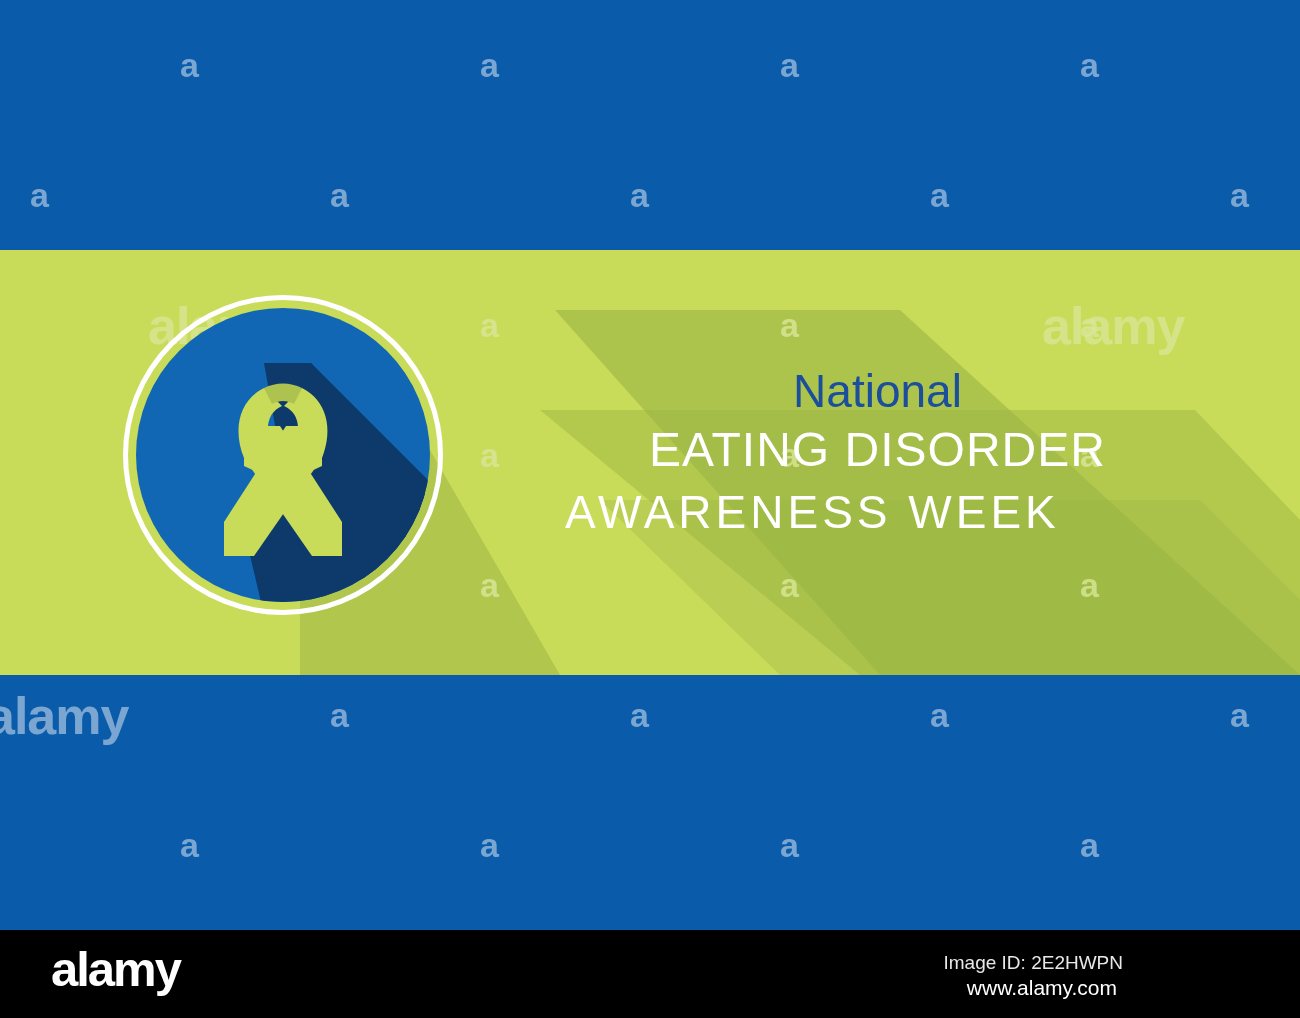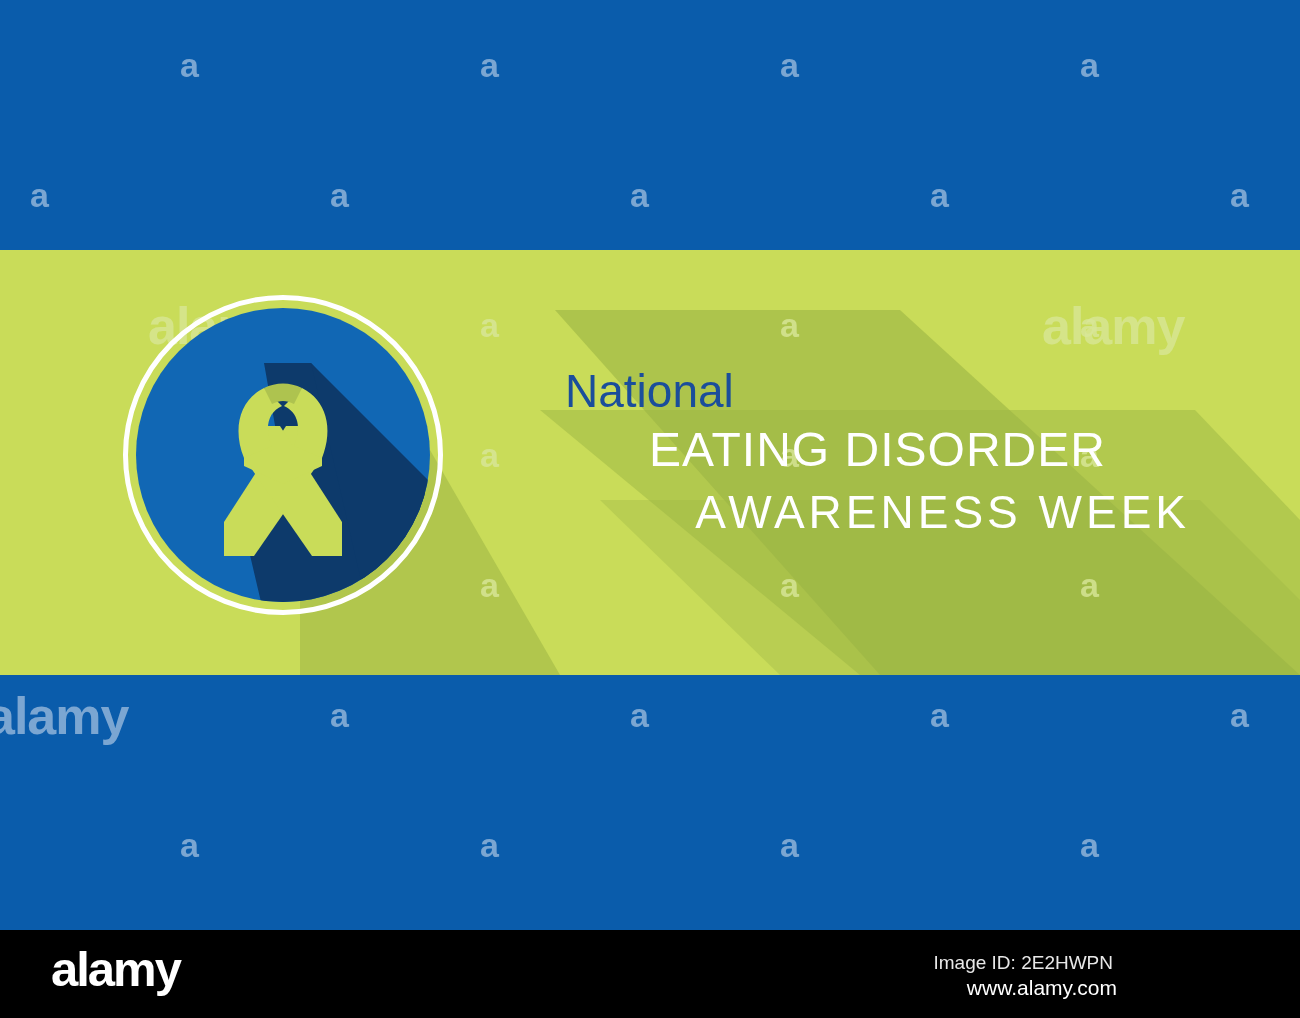--- a/index.html
+++ b/index.html
@@ -87,61 +87,61 @@
   .headline{
     position:absolute;
     left:565px;top:368px;
     width:625px;
   }
   .t-national{
     font-size:46px;
     line-height:1;
     color:#1b4e9b;
     font-weight:400;
-    text-align:left;
+    text-align:center;
     letter-spacing:0px;
     margin:0 0 4px 0;
   }
   .t-main{
     font-size:48px;
     line-height:1.02;
     color:#ffffff;
     font-weight:400;
     text-align:center;
     letter-spacing:1px;
     margin:12px;
     white-space:nowrap;
   }
   .t-sub{
     font-size:46px;
     line-height:1.1;
     color:#ffffff;
     font-weight:400;
-    text-align:right;
+    text-align:left;
     letter-spacing:4px;
     margin:6px 0 0 0;
     white-space:nowrap;
   }
 
   
   .credit-bar{
     position:absolute;left:0;top:930px;width:1300px;height:88px;
     background:#000000;
   }
   .credit-logo{
     position:absolute;left:51px;top:945px;
     font-family:"Liberation Sans", sans-serif;
     font-weight:700;
     font-size:49px;
     letter-spacing:-2px;
     line-height:1;
     color:#ffffff;
   }
   .credit-id{
-    position:absolute;right:187px;top:953px;
+    position:absolute;right:177px;top:953px;
     font-size:19px;
     color:#e8e8e8;
     line-height:1;
   }
   .credit-url{
     position:absolute;right:183px;top:977px;
     font-size:21px;
     font-weight:400;
     color:#ffffff;
     line-height:1;

